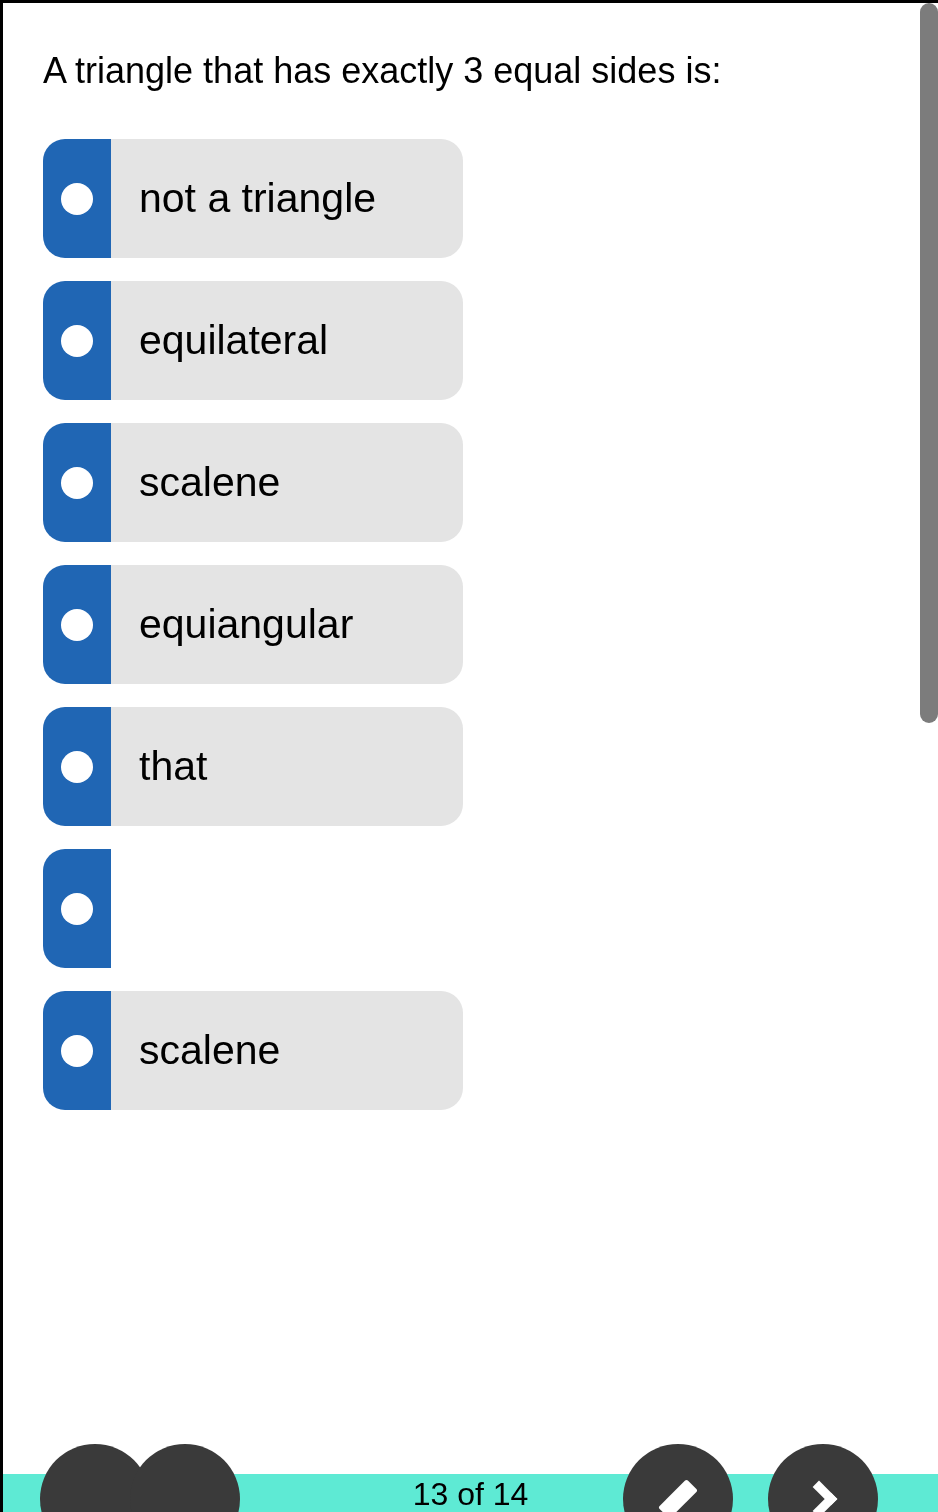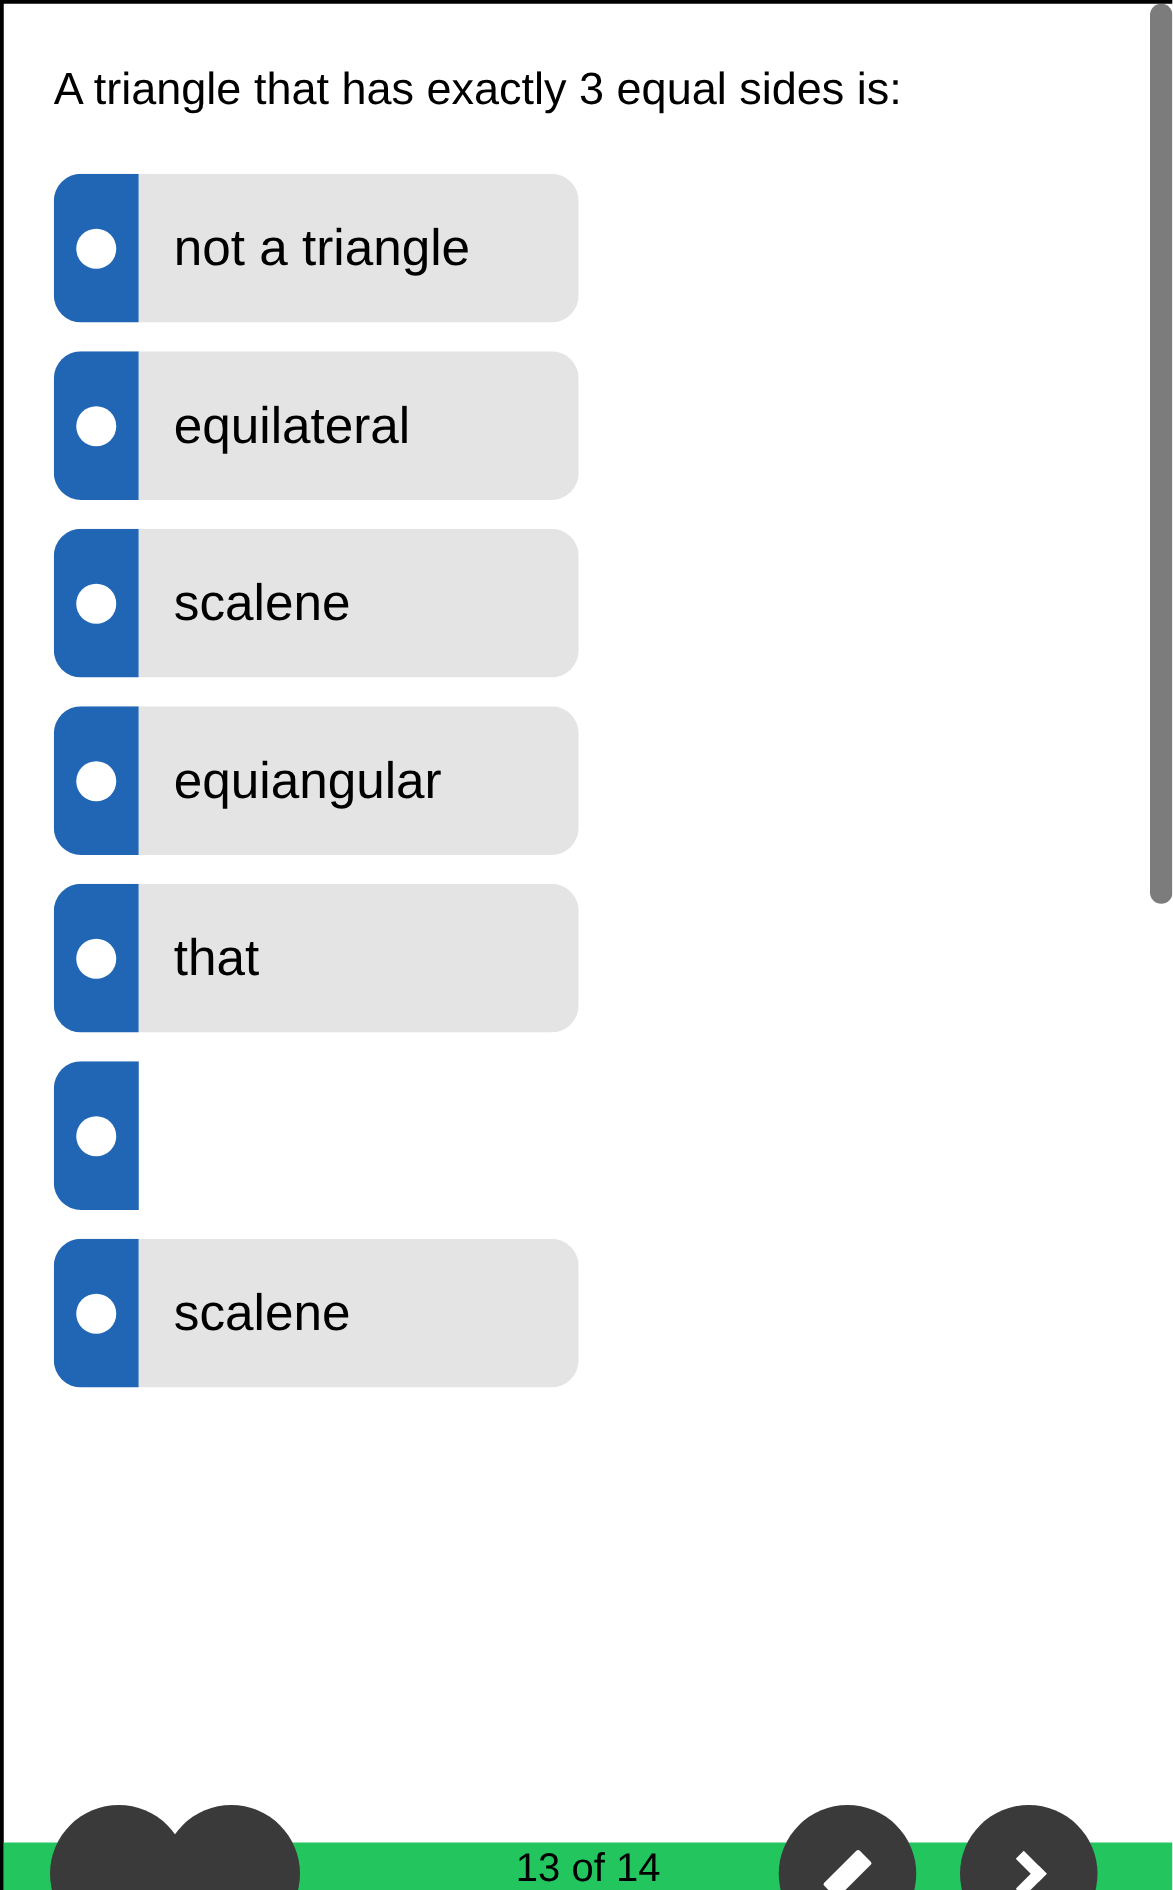--- a/index.html
+++ b/index.html
@@ -103,21 +103,21 @@
       font-size: 41px;
       color: #000;
     }
     
     .bottom-bar {
       position: absolute;
       bottom: 0;
       left: 3px;
       right: 0;
       height: 38px;
-      background: #22c55e;
+      background: #5eead4;
       display: flex;
       align-items: flex-start;
       justify-content: center;
       z-index: 5;
     }
     
     .page-indicator {
       font-size: 32px;
       color: #000;
       position: relative;

